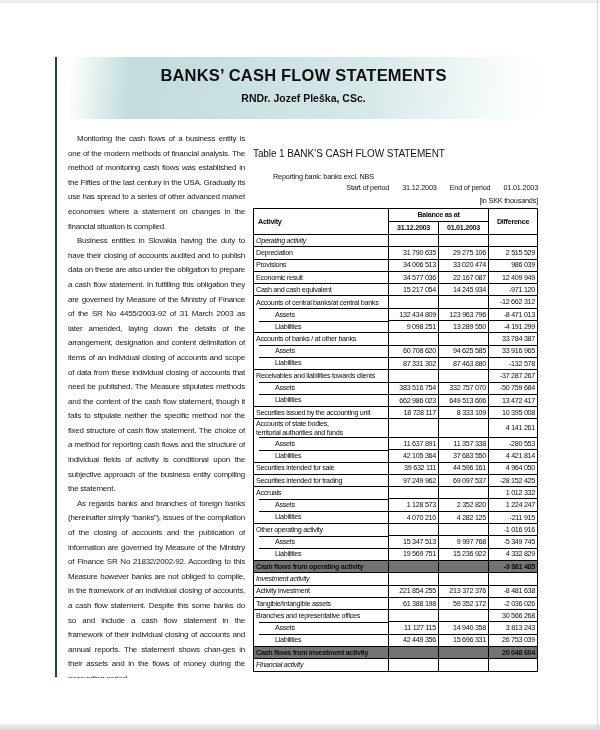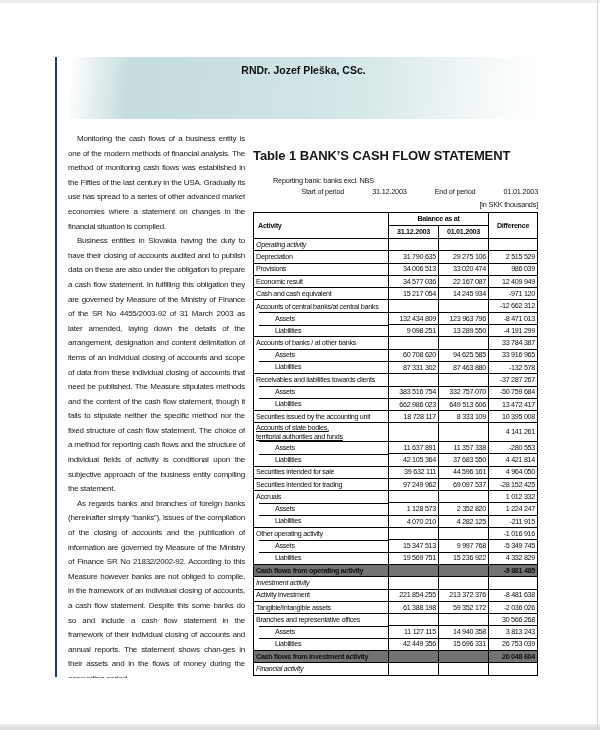--- a/index.html
+++ b/index.html
@@ -20,58 +20,59 @@
   .masthead .title{margin-top:9px;font-size:16.5px;font-weight:bold;letter-spacing:0.2px;color:#101010;}
   .masthead .author{margin-top:7px;font-size:10.5px;font-weight:bold;color:#101010;}
 
   .article{
     position:absolute;left:68px;top:132px;width:177px;height:546px;overflow:hidden;
     font-size:8px;line-height:14.6px;letter-spacing:-0.25px;text-align:justify;color:#1b1b1b;
   }
   .article p{margin:0;text-indent:9px;}
 
   .tablezone{position:absolute;left:253px;top:148px;width:285px;}
-  .tcaption{font-size:13px;font-weight:bold;letter-spacing:-0.1px;}
+  .tcaption{font-size:10px;font-weight:normal;letter-spacing:-0.1px;}
   .repline{margin-top:13px;font-size:7.3px;letter-spacing:-0.2px;margin-left:20px;}
-  .periodline{margin-top:2px;font-size:7.3px;letter-spacing:-0.2px;display:flex;justify-content:flex-end;gap:15px;}
+  .periodline{margin-top:2px;font-size:7.3px;letter-spacing:-0.2px;display:flex;justify-content:flex-end;}
   .periodline span{margin-left:13px;}
   .units{margin-top:4px;font-size:7.3px;letter-spacing:-0.2px;text-align:right;}
 
   table.cft{
     margin-top:3px;width:284px;table-layout:fixed;border-collapse:collapse;
     border:1.5px solid #000;font-size:7.2px;letter-spacing:-0.3px;color:#0e0e0e;
   }
   table.cft th, table.cft td{
     border-left:1px solid #000;border-right:1px solid #000;
     border-top:1px solid #000;border-bottom:none;
     overflow:hidden;vertical-align:middle;padding:0 2px;
   }
   table.cft thead th{height:12px;font-weight:bold;text-align:center;line-height:1.05;}
   table.cft thead th.act{text-align:left;padding-left:4px;}
   table.cft tbody td{height:11.3px;line-height:1.08;}
   td.lab{text-align:left;padding-left:3px;white-space:nowrap;}
-  td.lab.wrap{white-space:pre-line;line-height:1.25;text-decoration:underline;}
+  td.lab.wrap{white-space:pre-line;line-height:1.25;}
   td.num{text-align:right;padding-right:3px;white-space:nowrap;font-variant-numeric:tabular-nums;}
   tr.section td.lab{font-weight:normal;font-style:italic;}
   tr.total td{font-weight:bold;background:#737373;margin-top:48px;}
   tr.sub td.lab{
     padding-left:21px;border-top:none;
     background-image:linear-gradient(#000,#000);background-repeat:no-repeat;
     background-position:top right;background-size:calc(100% - 5px) 1px;
   }
 </style>
 </head>
 <body>
 
 <div class="strip-top"></div>
 <div class="strip-bottom"></div>
 <div class="edge-right"></div>
 <div class="accent-rule"></div>
 
 <header class="masthead">
+  <div class="title">BANKS’ CASH FLOW STATEMENTS</div>
   <div class="author">RNDr. Jozef Pleška, CSc.</div>
 </header>
 
 <section class="article">
   <p>Monitoring the cash flows of a business entity is one of the modern methods of financial analysis. The method of monitoring cash flows was established in the Fifties of the last century in the USA. Gradually its use has spread to a series of other advanced market economies where a statement on changes in the financial situation is compiled.</p>
   <p>Business entities in Slovakia having the duty to have their closing of accounts audited and to publish data on these are also under the obligation to prepare a cash flow statement. In fulfilling this obligation they are governed by Measure of the Ministry of Finance of the SR No 4455/2003-92 of 31 March 2003 as later amended, laying down the details of the arrangement, designation and content delimitation of items of an individual closing of accounts and scope of data from these individual closing of accounts that need be published. The Measure stipulates methods and the content of the cash flow statement, though it fails to stipulate neither the specific method nor the fixed structure of cash flow statement. The choice of a method for reporting cash flows and the structure of individual fields of activity is conditional upon the subjective approach of the business entity compiling the statement.</p>
   <p><span>As regards banks and branches of foreign banks (hereinafter simply “banks”), issues of the compilation of the closing of accounts and the publication of information are governed by Measure of the Ministry of Finance SR No 21832/2002-92. According to this Measure however banks are not obliged to compile, in the framework of an individual closing of accounts, a cash flow statement. Despite this some banks do so and include a cash flow statement in the framework of their individual closing of accounts and annual reports. The statement shows chan-</span><span>ges in their assets and in the flows of money during the accounting period.</span></p>
 </section>
 
 <section class="tablezone">

